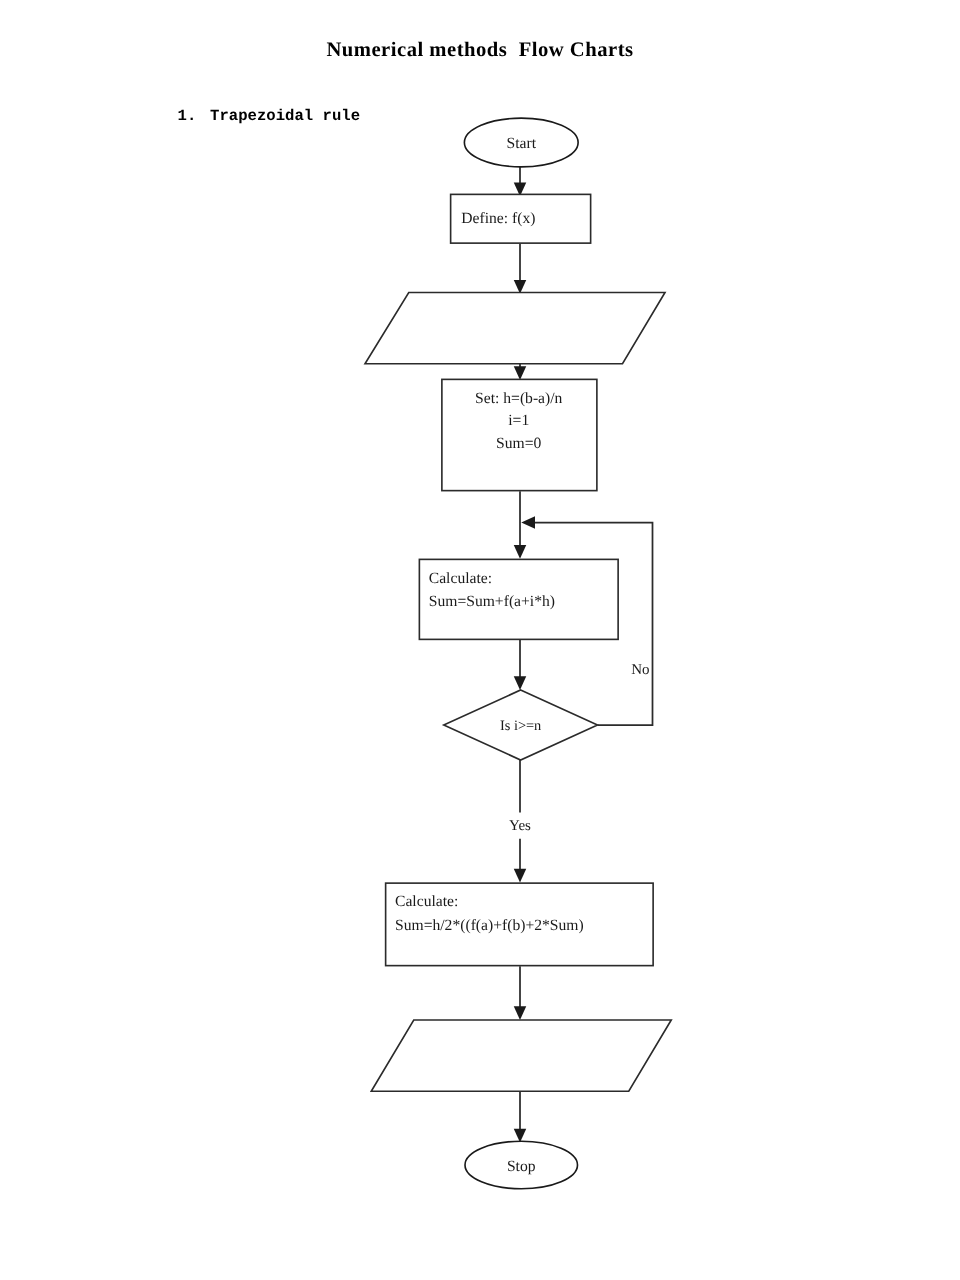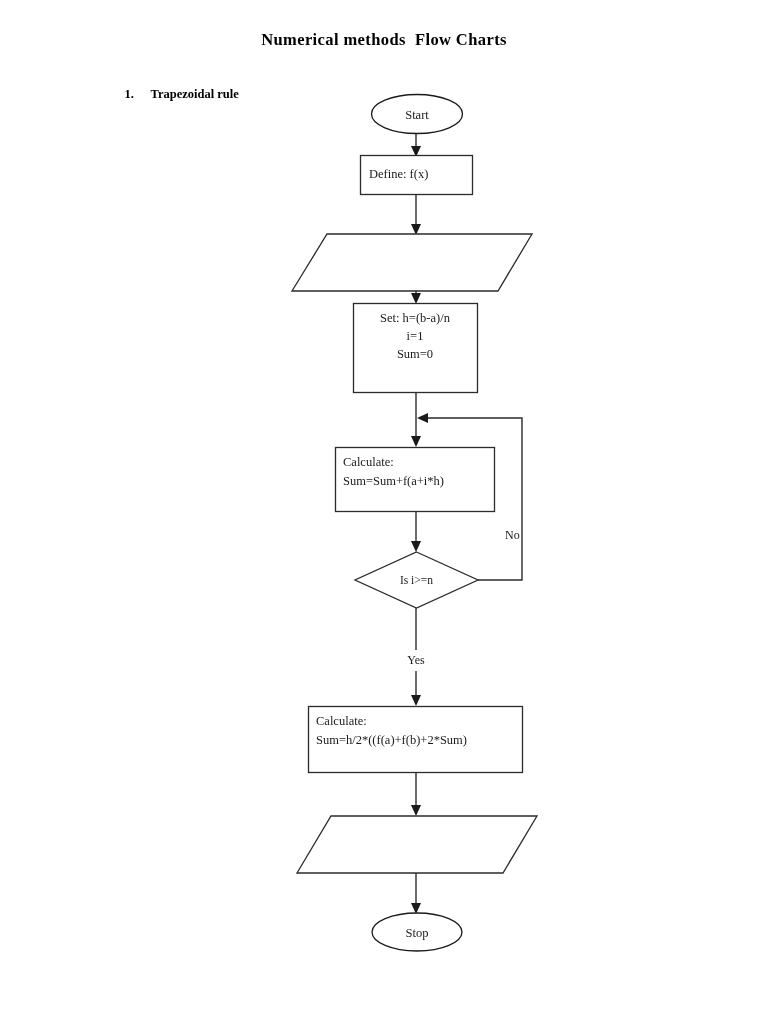--- a/index.html
+++ b/index.html
@@ -35,21 +35,21 @@
     font-weight: bold;
     font-size: 16.5px;
     letter-spacing: 0.4px;
     white-space: pre;
   }
 
   .list-item {
     position: absolute;
     left: 112px;
     top: 72px;
-    font-family: Liberation Serif, serif;
+    font-family: Liberation Mono, monospace;
     font-weight: bold;
     font-size: 12.5px;
     white-space: pre;
   }
   .list-num { display: inline-block; width: 26px; }
 
   
   #flow {
     position: absolute;
     left: 0;

